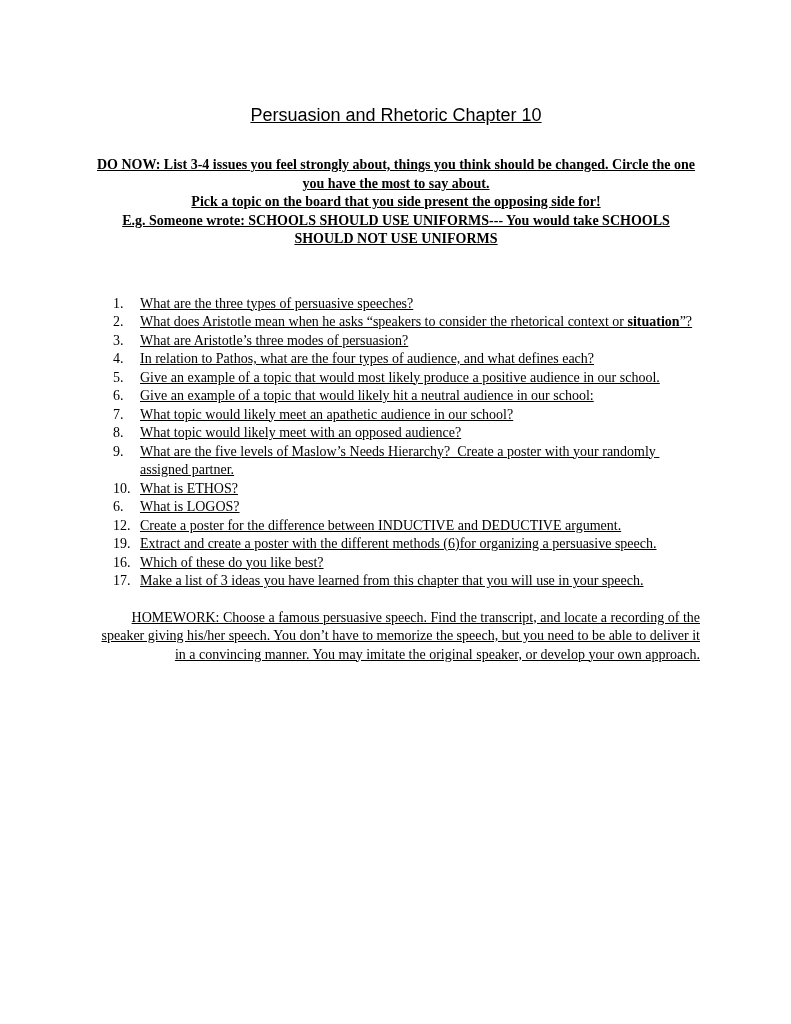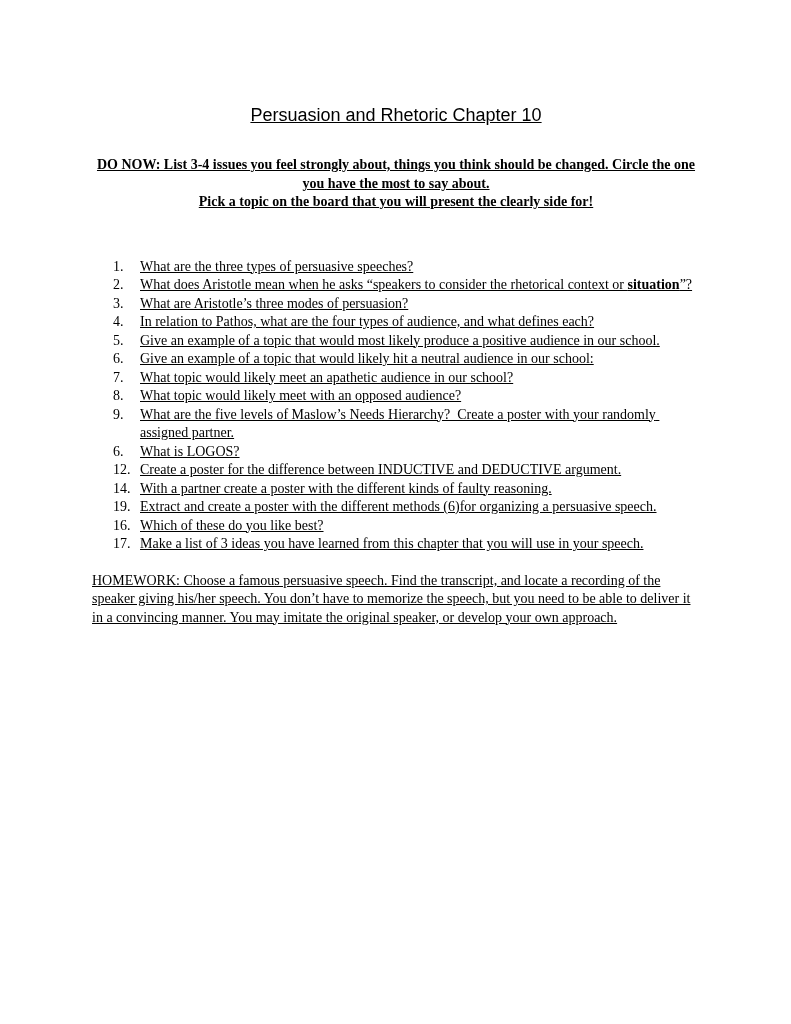--- a/index.html
+++ b/index.html
@@ -42,45 +42,46 @@
   .questions .num {
     position: absolute;
     left: 21px;
     top: 0;
     white-space: nowrap;
   }
   .em {
     font-weight: bold;
     text-decoration: underline;
   }
-  .homework { margin: 18px 0 0 0; }
+  .homework { margin: 18px 0 0 0; text-align: right; }
 </style>
 </head>
 <body>
 
 <div class="page">
   <h1 class="title">Persuasion and Rhetoric Chapter 10</h1>
 
   <div class="do-now">
       <div>DO NOW: List 3-4 issues you feel strongly about, things you think should be changed. Circle the one you have the most to say about.</div>
-      <div>Pick a topic on the board that you will present the clearly side for!</div>
+      <div>Pick a topic on the board that you side present the opposing side for!</div>
+      <div>E.g. Someone wrote: SCHOOLS SHOULD USE UNIFORMS--- You would take SCHOOLS SHOULD NOT USE UNIFORMS</div>
     </div>
 
   <ol class="questions">
       <li><span class="num">1.</span>What are the three types of persuasive speeches?</li>
       <li><span class="num">2.</span>What does Aristotle mean when he asks “speakers to consider the rhetorical context or <span class="em">situation</span>”?</li>
       <li><span class="num">3.</span>What are Aristotle’s three modes of persuasion?</li>
       <li><span class="num">4.</span>In relation to Pathos, what are the four types of audience, and what defines each?</li>
       <li><span class="num">5.</span>Give an example of a topic that would most likely produce a positive audience in our school.</li>
       <li><span class="num">6.</span>Give an example of a topic that would likely hit a neutral audience in our school:</li>
       <li><span class="num">7.</span>What topic would likely meet an apathetic audience in our school?</li>
       <li><span class="num">8.</span>What topic would likely meet with an opposed audience?</li>
       <li><span class="num">9.</span>What are the five levels of Maslow’s Needs Hierarchy?  Create a poster with your randomly assigned partner.</li>
+      <li><span class="num">10.</span>What is ETHOS?</li>
       <li><span class="num">6.</span>What is LOGOS?</li>
       <li><span class="num">12.</span>Create a poster for the difference between INDUCTIVE and DEDUCTIVE argument.</li>
-      <li><span class="num">14.</span>With a partner create a poster with the different kinds of faulty reasoning.</li>
       <li><span class="num">19.</span>Extract and create a poster with the different methods (6)for organizing a persuasive speech.</li>
       <li><span class="num">16.</span>Which of these do you like best?</li>
       <li><span class="num">17.</span>Make a list of 3 ideas you have learned from this chapter that you will use in your speech.</li>
     </ol>
 
   <p class="homework">HOMEWORK: Choose a famous persuasive speech. Find the transcript, and locate a recording of the speaker giving his/her speech. You don’t have to memorize the speech, but you need to be able to deliver it in a convincing manner. You may imitate the original speaker, or develop your own approach.</p>
 </div>
 
 </body></html>

